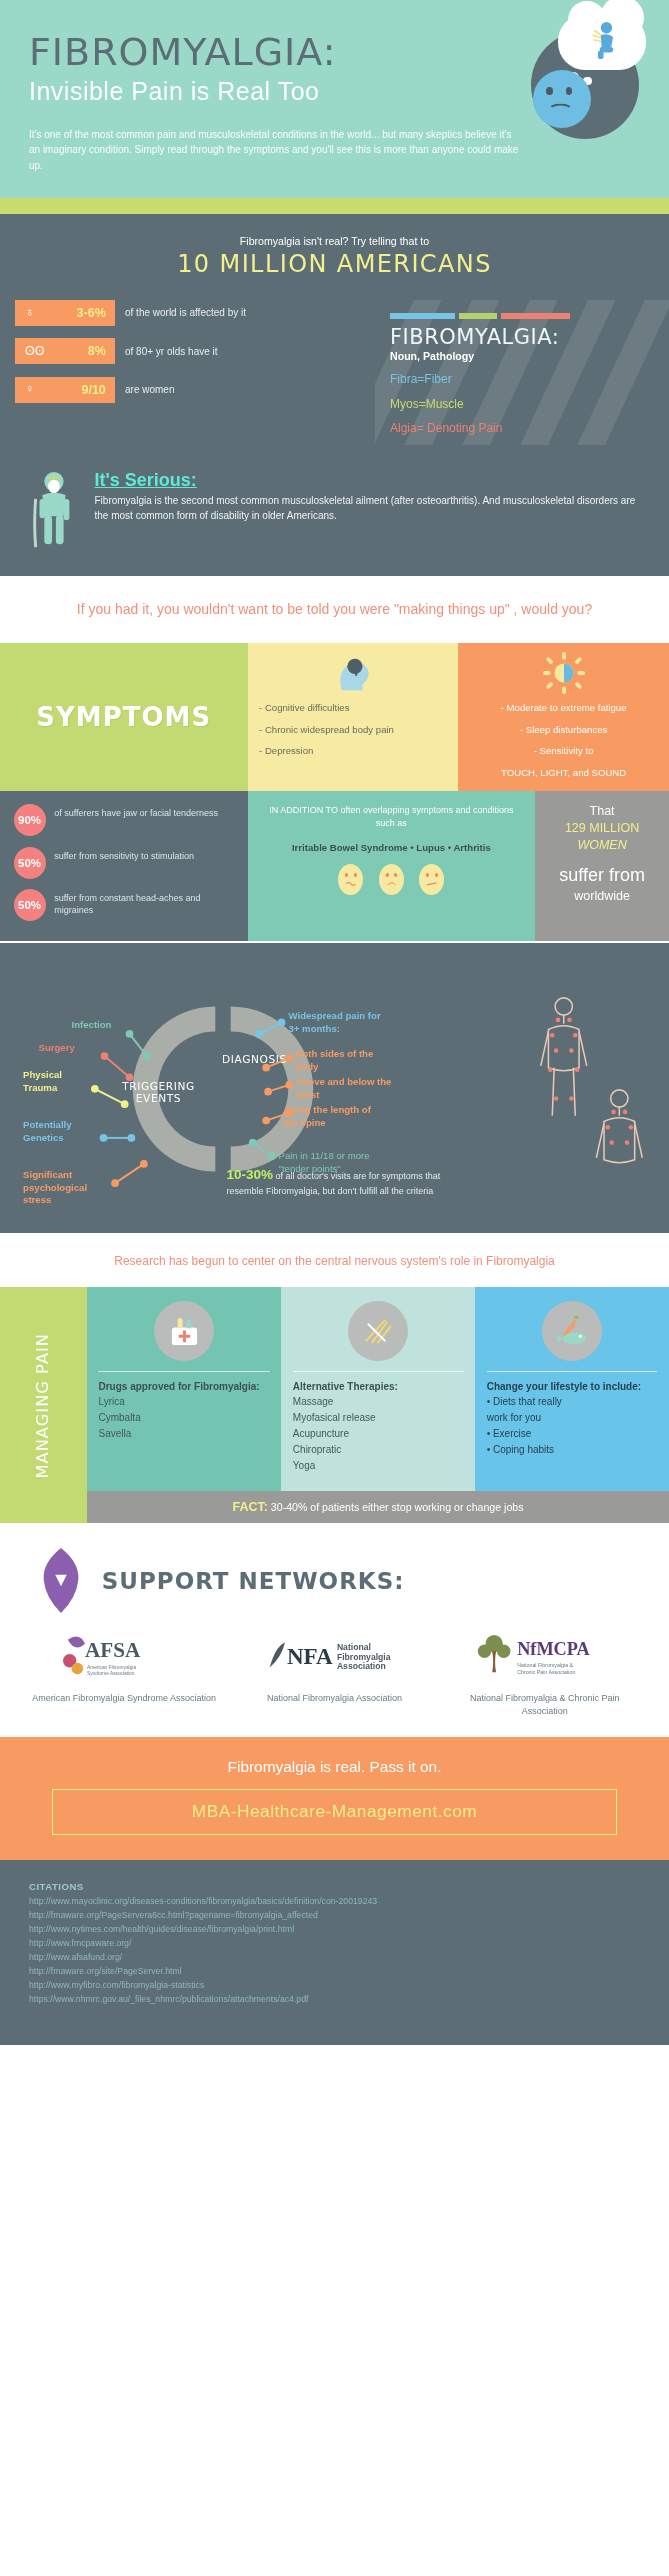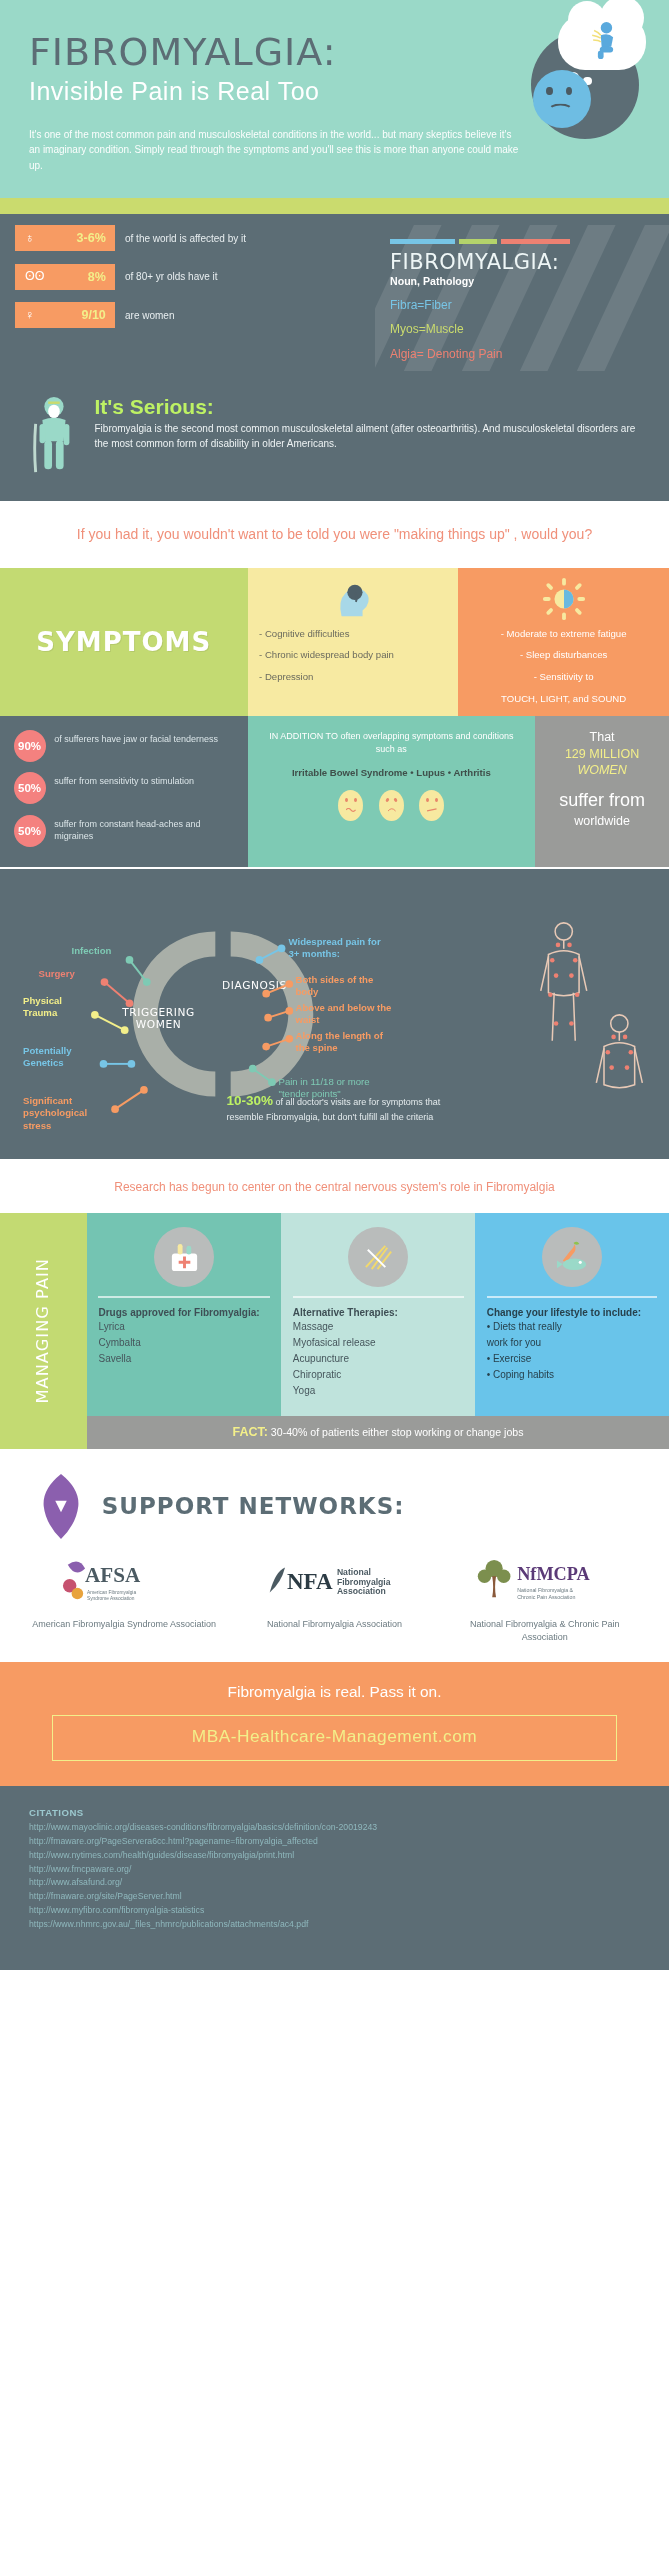--- a/index.html
+++ b/index.html
@@ -62,21 +62,21 @@
   .defbars .b3 { width:69px; background:#ee8172; }
   .def-title { font-size:21px; color:#eef6f6; letter-spacing:0.5px; position:relative;
                font-family:"DejaVu Sans", sans-serif; }
   .def-pos { font-size:10.6px; color:#fff; font-weight:bold; margin-top:1px; position:relative; }
   .def-line { font-size:12px; margin-top:10.6px; position:relative; }
   .c-blue { color:#77c5e6; } .c-green { color:#cadb6e; } .c-red { color:#ee8172; }
 
   
   .serious { display:flex; padding:5.8px 21px 25px 25px; gap:13.5px; align-items:flex-start; }
   .oldman { width:56px; flex:0 0 56px; height:81px; position:relative; }
-  .serious-h { color:#bef264; font-size:21px; font-weight:bold; }
+  .serious-h { color:#5eead4; font-size:18px; font-weight:bold;text-decoration:underline; }
   .serious-b { color:#eef3f4; font-size:10px; line-height:1.5; margin-top:1.9px; }
 
   
   .quote { background:#fff; text-align:center; padding:23px 38px; color:#f0907a;
            font-size:14px; line-height:1.5; }
 
   
   .symp { display:flex; min-height:135px; }
   .symp-a { width:37%; background:#c3da72; display:flex; align-items:center; justify-content:center; }
   .symp-a h2 { color:#fff; font-size:26px; letter-spacing:1px; font-family:"DejaVu Sans", sans-serif;
@@ -206,20 +206,24 @@
         <span class="eye l"></span>
           <span class="eye r"></span>
         <span class="frown"></span>
       </div>
     </div>
   </section>
 
   <div class="divider-green"></div>
 
   <section class="dark">
+    <div class="tenmil">
+      <div class="tenmil-k">Fibromyalgia isn't real? Try telling that to</div>
+      <div class="tenmil-big">10 MILLION AMERICANS</div>
+    </div>
 
     <div class="statwrap">
       <div class="statcol">
         <div class="statrow">
           <div class="statchip">
             <span class="ic">♁</span>
             <span class="pct">3-6%</span>
           </div>
           <div class="stattxt">of the world is affected by it</div>
         </div>
@@ -374,21 +378,21 @@
 
   <section class="howwrap">
     <div class="howbody">
       <div class="diagram">
 
         <svg class="arcs" viewBox="0 0 200 200">
           <path d="M92 14 A86 86 0 0 0 92 186 L92 160 A60 60 0 0 1 92 40 Z" fill="#a9afa8"></path>
           <path d="M108 14 A86 86 0 0 1 108 186 L108 160 A60 60 0 0 0 108 40 Z" fill="#a9afa8"></path>
         </svg>
 
-        <div class="ctr-label" style="left:92px; top:99px; width:106px;">TRIGGERING WOMEN</div>
+        <div class="ctr-label" style="left:92px; top:99px; width:106px;">TRIGGERING EVENTS</div>
         <div class="ctr-label" style="left:188px; top:72px; width:106px;">DIAGNOSIS</div>
 
         <svg style="position:absolute;left:0;top:0;width:385px;height:231px" viewBox="0 0 400 240" width="385" height="231">
           <line x1="120" y1="55" x2="138" y2="78" stroke="#7ecab4" stroke-width="2"></line>
           <circle cx="120" cy="55" r="4" fill="#7ecab4"></circle>
             <circle cx="138" cy="78" r="4" fill="#7ecab4"></circle>
           <line x1="94" y1="78" x2="120" y2="100" stroke="#ee8172" stroke-width="2"></line>
           <circle cx="94" cy="78" r="4" fill="#ee8172"></circle>
             <circle cx="120" cy="100" r="4" fill="#ee8172"></circle>
           <line x1="84" y1="112" x2="115" y2="128" stroke="#f3ef8a" stroke-width="2"></line>
@@ -420,21 +424,21 @@
 
         <div class="lbl" style="left:58px; top:38px; color:#7ecab4;">Infection</div>
         <div class="lbl" style="left:25px; top:61px; color:#ee8172;">Surgery</div>
         <div class="lbl" style="left:9.6px; top:88px; width:65px; color:#f3ef8a; line-height:1.3;">Physical Trauma</div>
         <div class="lbl" style="left:9.6px; top:138px; width:73px; color:#77c5e6; line-height:1.3;">Potentially Genetics</div>
         <div class="lbl" style="left:9.6px; top:188px; width:92px; color:#f79b63; line-height:1.3;">Significant psychological stress</div>
 
         <div class="lbl" style="left:275px; top:29px; width:100px; color:#77c5e6; line-height:1.3;">Widespread pain for 3+ months:</div>
         <div class="lbl" style="left:282px; top:67px; width:92px; color:#f79b63; line-height:1.3;">Both sides of the body</div>
         <div class="lbl" style="left:282px; top:95px; width:100px; color:#f79b63; line-height:1.3;">Above and below the waist</div>
-        <div class="lbl" style="left:282px; top:123px; width:100px; color:#f79b63; line-height:1.3;">Along the length of the spine</div>
+        <div class="lbl" style="left:270px; top:123px; width:100px; color:#f79b63; line-height:1.3;">Along the length of the spine</div>
         <div class="lbl" style="left:265px; top:169px; width:119px; color:#7ecab4; line-height:1.3; font-weight:normal;">Pain in 11/18 or more "tender points"</div>
 
         <div class="pct1030">
           <b>10-30%</b>
           <span>of all doctor's visits are for symptoms that resemble Fibromyalgia, but don't fulfill all the criteria</span>
         </div>
 
         <svg class="bodies" viewBox="0 0 120 200">
           <g fill="none" stroke="#e8c9b6" stroke-width="1.6">
             <circle cx="30" cy="16" r="9"></circle>

